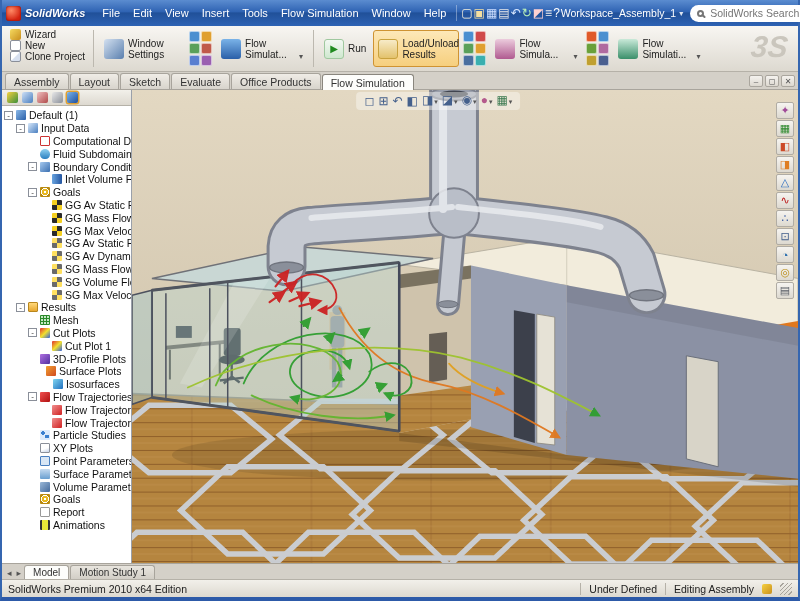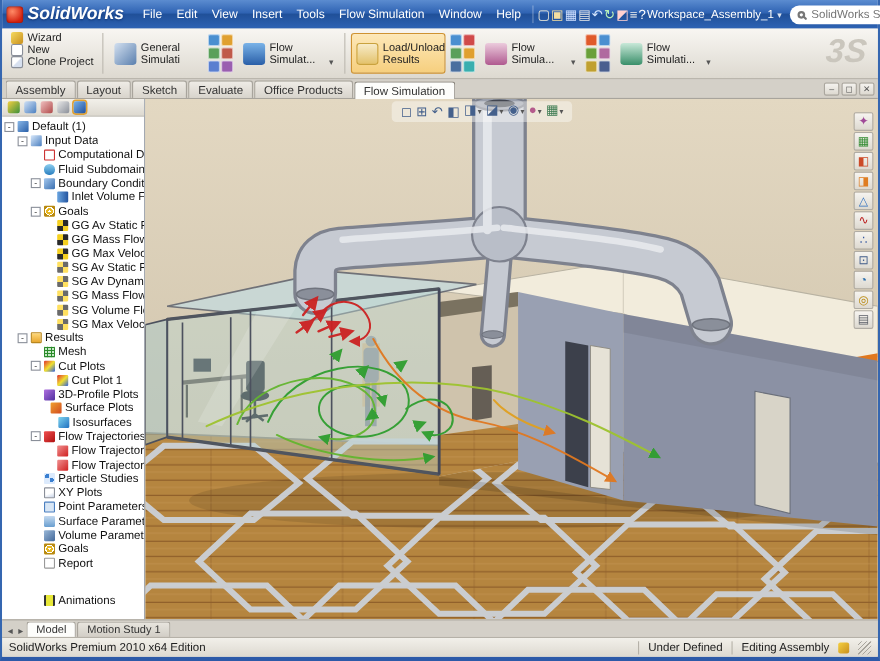--- a/index.html
+++ b/index.html
@@ -4,21 +4,21 @@
 <style>
   html,body{margin:0;padding:0;background:#9aa5b5;}
   body{width:800px;height:601px;overflow:hidden;font-family:"Liberation Sans",sans-serif;-webkit-font-smoothing:antialiased;}
   *{box-sizing:border-box;}
   .window{width:800px;height:601px;display:flex;flex-direction:column;border-left:2px solid #3566b0;border-right:2px solid #3566b0;border-bottom:4px solid #2d5aa8;background:#e8e5de;}
 
   
   .titlebar{height:26px;flex:none;display:flex;align-items:center;padding:0 4px;gap:1px;color:#fff;
     background:linear-gradient(180deg,#5b8cd0 0%,#2f63b3 45%,#205099 50%,#2e63b4 100%);}
   .logo-badge{width:15px;height:15px;border-radius:3px;background:radial-gradient(circle at 35% 30%,#ff8a66,#d42310 70%);box-shadow:inset 0 0 2px #7a0a00;flex:none;margin-right:3px;}
-  .app-title{font-size:16px;font-weight:bold;font-style:italic;margin-right:10px;text-shadow:0 1px 2px rgba(0,30,90,.6);white-space:nowrap;}
+  .app-title{font-size:11px;font-weight:bold;font-style:italic;margin-right:10px;text-shadow:0 1px 2px rgba(0,30,90,.6);white-space:nowrap;}
   .menu-item{font-size:11px;padding:3px 6px;border-radius:2px;white-space:nowrap;cursor:default;}
   .qicon{width:17px;text-align:center;font-size:12px;line-height:18px;cursor:default;}
   .tb-sep{width:1px;height:16px;background:rgba(255,255,255,.35);margin:0 3px;flex:none;}
   .workspace{margin-left:auto;display:flex;align-items:center;gap:3px;font-size:10.5px;white-space:nowrap;}
   .dd-arrow{font-size:8px;opacity:.85;}
   .search{display:flex;align-items:center;gap:4px;background:#fff;border-radius:9px;height:17px;padding:0 7px;margin:0 6px;flex:none;}
   .mag{width:7px;height:7px;border:2px solid #777;border-radius:50%;position:relative;flex:none;}
   .mag::after{content:"";position:absolute;width:5px;height:2px;background:#777;transform:rotate(45deg);right:-4px;bottom:-2px;border-radius:1px;}
   .search input{border:0;outline:0;font-size:10.5px;width:98px;color:#555;font-family:"Liberation Sans",sans-serif;background:transparent;}
 
@@ -167,35 +167,39 @@
           <span>New</span>
         </span>
         <span class="lcmd">
           <span class="lic lic-clone-project"></span>
           <span>Clone Project</span>
         </span>
     </div>
     <span class="v-sep"></span>
     <span class="cmdbtn">
         <span class="cic cic-general-settings"></span>
-        <span class="lbl">General Simulati</span>
+        <span class="lbl">Window Settings</span>
       </span>
     <span class="mini-stack">
       <span class="mini-chip" style="background: rgb(74, 143, 208);"></span>
         <span class="mini-chip" style="background: rgb(224, 160, 48);"></span>
         <span class="mini-chip" style="background: rgb(90, 160, 90);"></span>
         <span class="mini-chip" style="background: rgb(192, 90, 74);"></span>
         <span class="mini-chip" style="background: rgb(90, 127, 208);"></span>
         <span class="mini-chip" style="background: rgb(154, 95, 176);"></span>
     </span>
     <span class="cmdbtn has-dd">
         <span class="cic cic-flow-display"></span>
         <span class="lbl">Flow Simulat...</span>
       </span>
     <span class="v-sep"></span>
+    <span class="cmdbtn">
+        <span class="cic cic-run"></span>
+        <span class="lbl">Run</span>
+      </span>
       <span class="cmdbtn pressed">
         <span class="cic cic-load-results"></span>
         <span class="lbl">Load/Unload Results</span>
       </span>
     <span class="mini-stack">
       <span class="mini-chip" style="background: rgb(74, 143, 208);"></span>
         <span class="mini-chip" style="background: rgb(208, 74, 74);"></span>
         <span class="mini-chip" style="background: rgb(90, 160, 90);"></span>
         <span class="mini-chip" style="background: rgb(224, 160, 48);"></span>
         <span class="mini-chip" style="background: rgb(74, 111, 159);"></span>
@@ -398,21 +402,21 @@
           <div class="tree-row exp-none" style="padding-left: 26px;">
             <span class="exp"></span>
             <span class="ticon ic-goals"></span>
             <span class="tlabel">Goals</span>
           </div>
           <div class="tree-row exp-none" style="padding-left: 26px;">
             <span class="exp"></span>
             <span class="ticon ic-report"></span>
             <span class="tlabel">Report</span>
           </div>
-          <div class="tree-row exp-none" style="padding-left: 26px; margin-top: 21px;">
+          <div class="tree-row exp-none" style="padding-left: 26px;">
             <span class="exp"></span>
             <span class="ticon ic-animations"></span>
             <span class="tlabel">Animations</span>
           </div>
       </div>
     </div>
 
     <div class="viewport">
       <svg viewBox="0 0 668 477" preserveAspectRatio="none">
         <defs>

